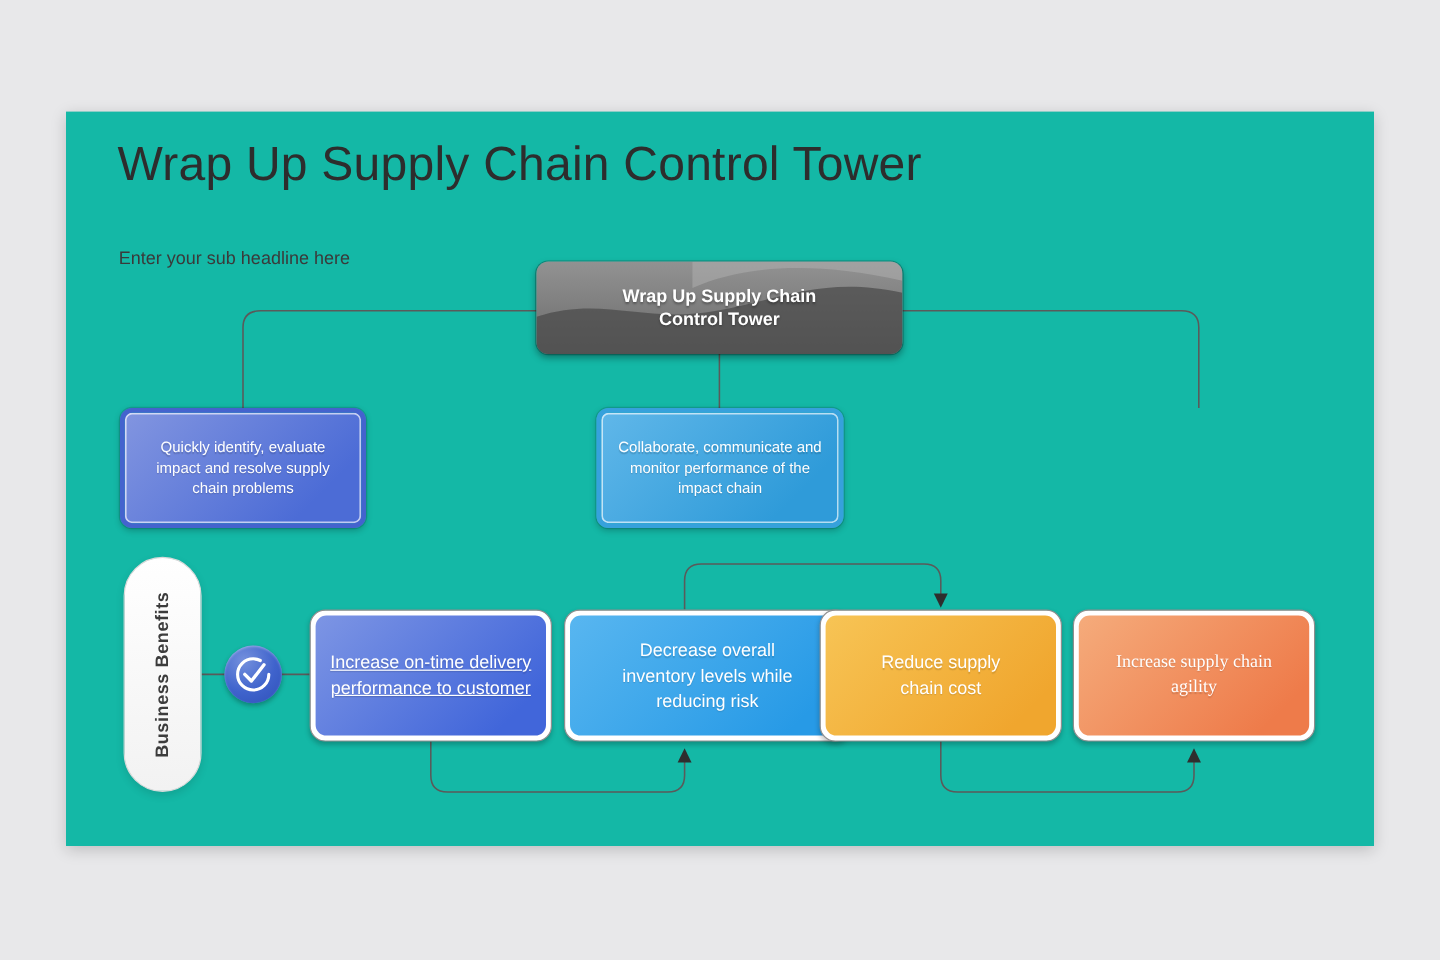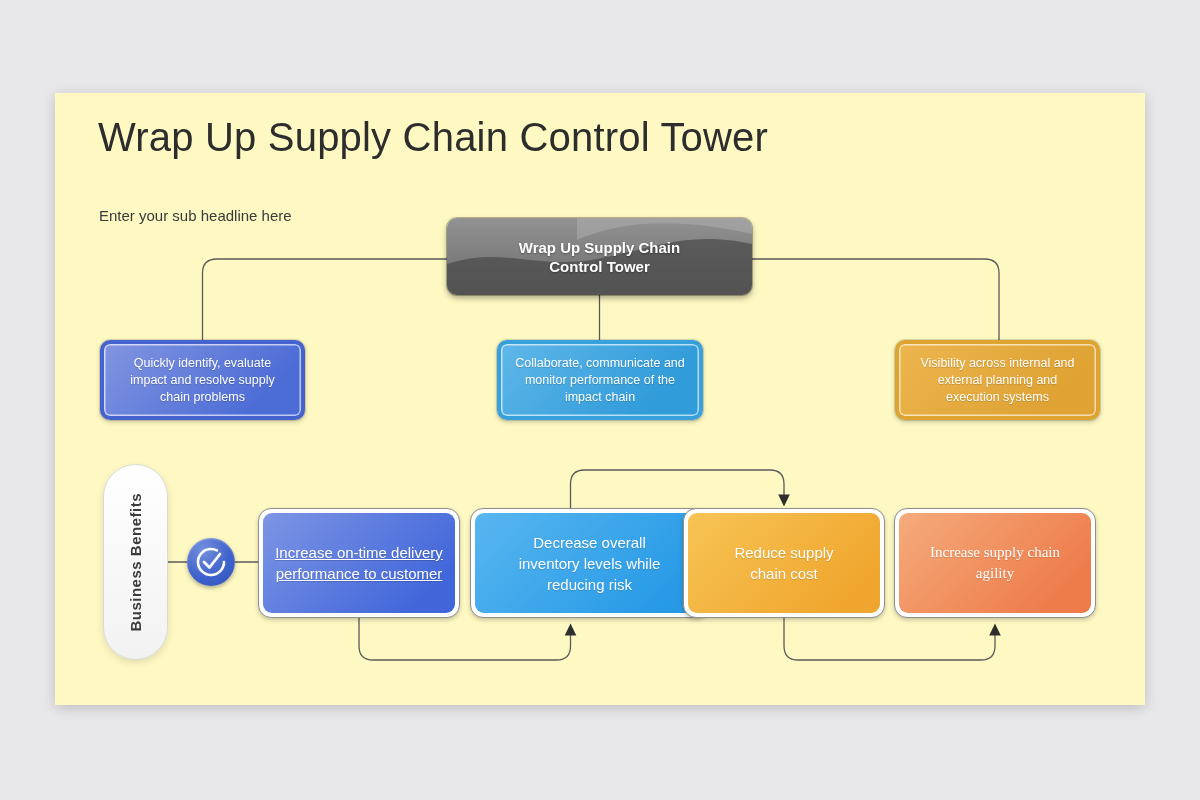--- a/index.html
+++ b/index.html
@@ -5,21 +5,21 @@
   * { margin:0; padding:0; box-sizing:border-box; }
   html,body { width:1200px; height:800px; }
   body {
     background:#e8e8ea;
     font-family:"Liberation Sans", sans-serif;
     position:relative; overflow:hidden;
   }
   .stage { position:absolute; inset:0; }
   .slide {
     position:absolute; left:55px; top:93px; width:1090px; height:612px;
-    background:#fef9c3;
+    background:#14b8a6;
     box-shadow:0 3px 12px rgba(0,0,0,.18);
   }
   .title {
     position:absolute; left:43px; top:22px;
     font-size:40px; font-weight:500; color:#2d2d2d; letter-spacing:.2px;
     white-space:nowrap;
   }
   .subtitle {
     position:absolute; left:44px; top:78px;
     font-size:15px; color:#3a3a3a;margin-top:36px;
@@ -35,21 +35,21 @@
     left:392px; top:125px; width:305px; height:77px;
     border-radius:10px; overflow:hidden;
     box-shadow:0 3px 6px rgba(0,0,0,.35), 0 0 0 1px rgba(0,0,0,.25);
     background:linear-gradient(180deg,#929292 0%,#6a6a6a 100%);
   }
   .root-box svg.wave { position:absolute; inset:0; }
   .root-label { position:relative; z-index:2; font-size:15px; font-weight:bold; width:200px; line-height:19px; text-shadow:0 1px 2px rgba(0,0,0,.35); }
 
   
   .cap {
-    top:247px; height:80px; border-radius:10px;
+    top:247px; height:100px; border-radius:10px;
     border:4px solid var(--cb);
     background:linear-gradient(135deg,var(--c1) 0%,var(--c2) 80%);
     box-shadow:inset 0 0 0 1.5px rgba(255,255,255,.65), 0 0 0 1px rgba(0,0,0,.12), 0 2px 5px rgba(0,0,0,.22);
   }
   .cap .lbl { font-size:12.5px; line-height:17px; width:176px; text-shadow:0 1px 1px rgba(0,0,0,.18); }
 
   
   .benefit {
     top:415px; height:110px; border-radius:13px;
     background:#fff; border:1px solid #8f8f8f; padding:4px;
@@ -121,23 +121,20 @@
       </svg>
       <div class="root-label">Wrap Up Supply Chain Control Tower</div>
     </div>
 
     <div class="node cap" style="left: 45px; width: 205px; --c1: #8295e0; --c2: #4c6cd6; --cb: #4463ce;">
       <div class="lbl">Quickly identify, evaluate impact and resolve supply chain problems</div>
     </div>
     <div class="node cap" style="left: 442px; width: 206px; --c1: #60b7e9; --c2: #2f9bd9; --cb: #36a1dc;">
       <div class="lbl">Collaborate, communicate and monitor performance of the impact chain</div>
     </div>
-    <div class="node cap" style="left: 840px; width: 205px; --c1: #ecb64e; --c2: #dfa233; --cb: #dda42f;">
-      <div class="lbl">Visibility across internal and external planning and execution systems</div>
-    </div>
 
     <div class="pill">
       <div class="vtext">Business Benefits</div>
     </div>
 
     <div class="check-circle">
       <svg width="40" height="40" viewBox="0 0 40 40">
         <circle cx="20" cy="20" r="13" fill="none" stroke="#ffffff" stroke-width="2.6" stroke-dasharray="67 15" stroke-linecap="round"></circle>
         <polyline points="13,20 18.5,25.5 29,12" fill="none" stroke="#ffffff" stroke-width="2.8" stroke-linecap="round" stroke-linejoin="round"></polyline>
       </svg>

